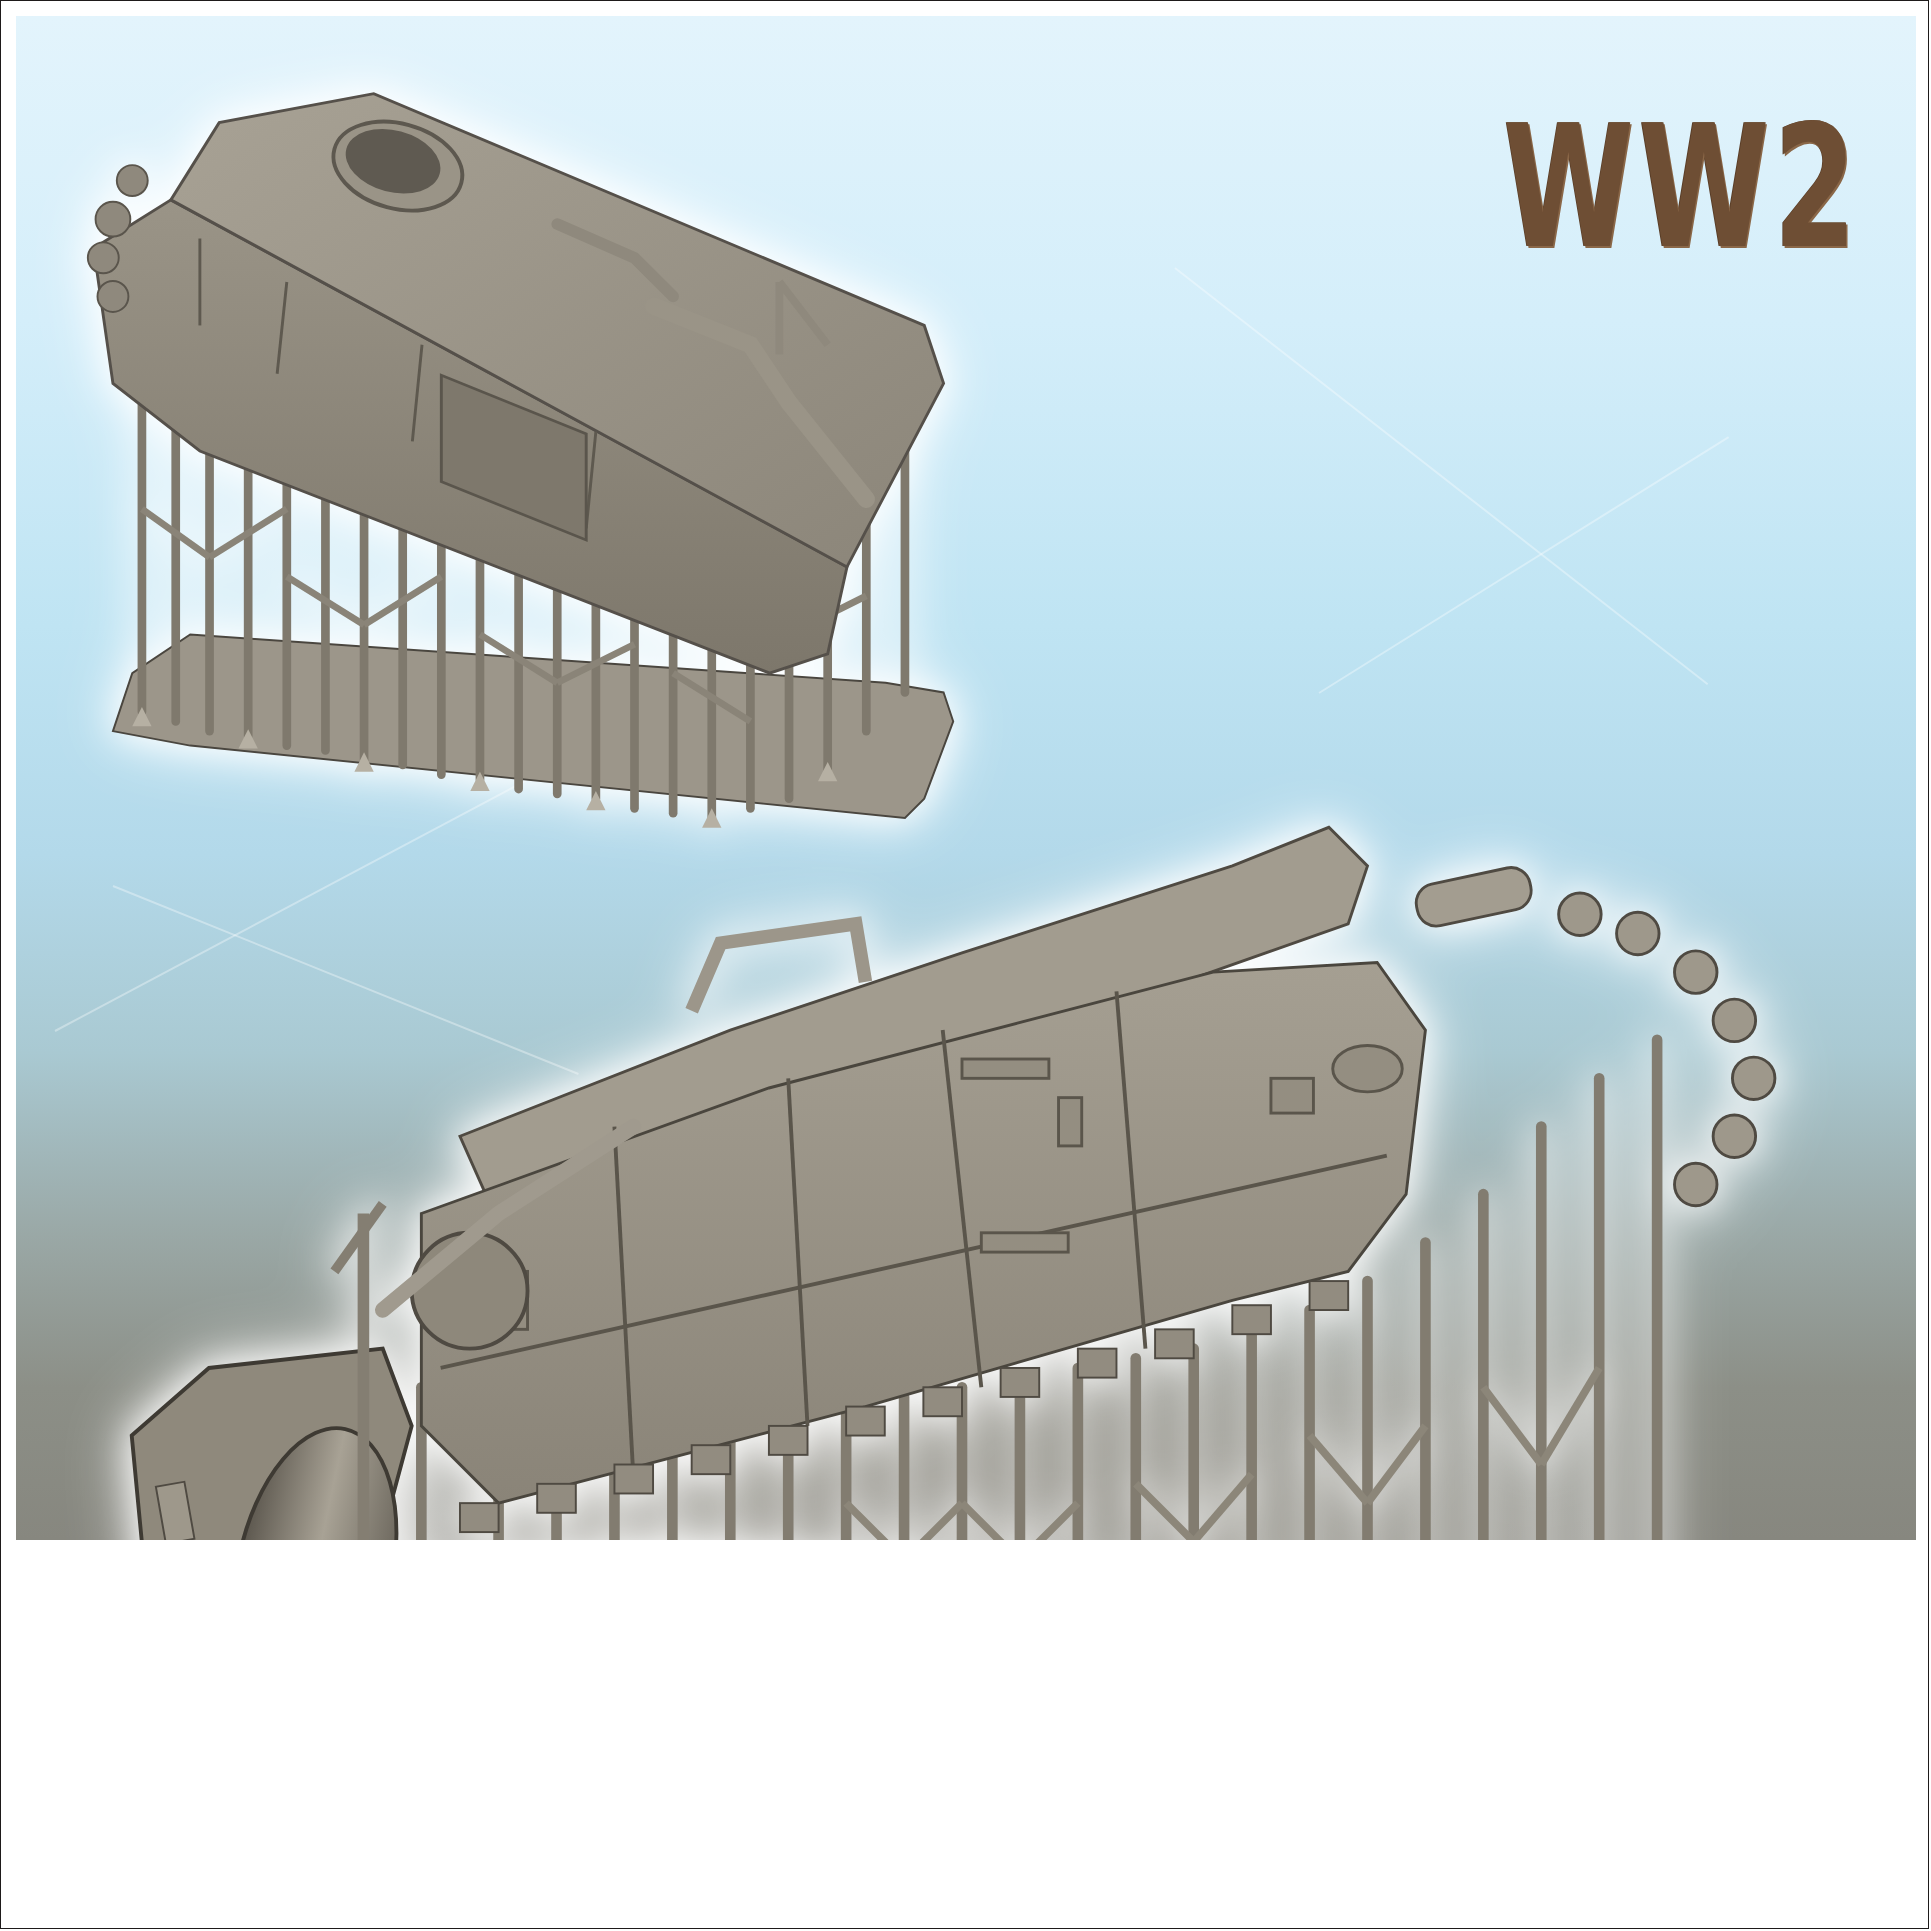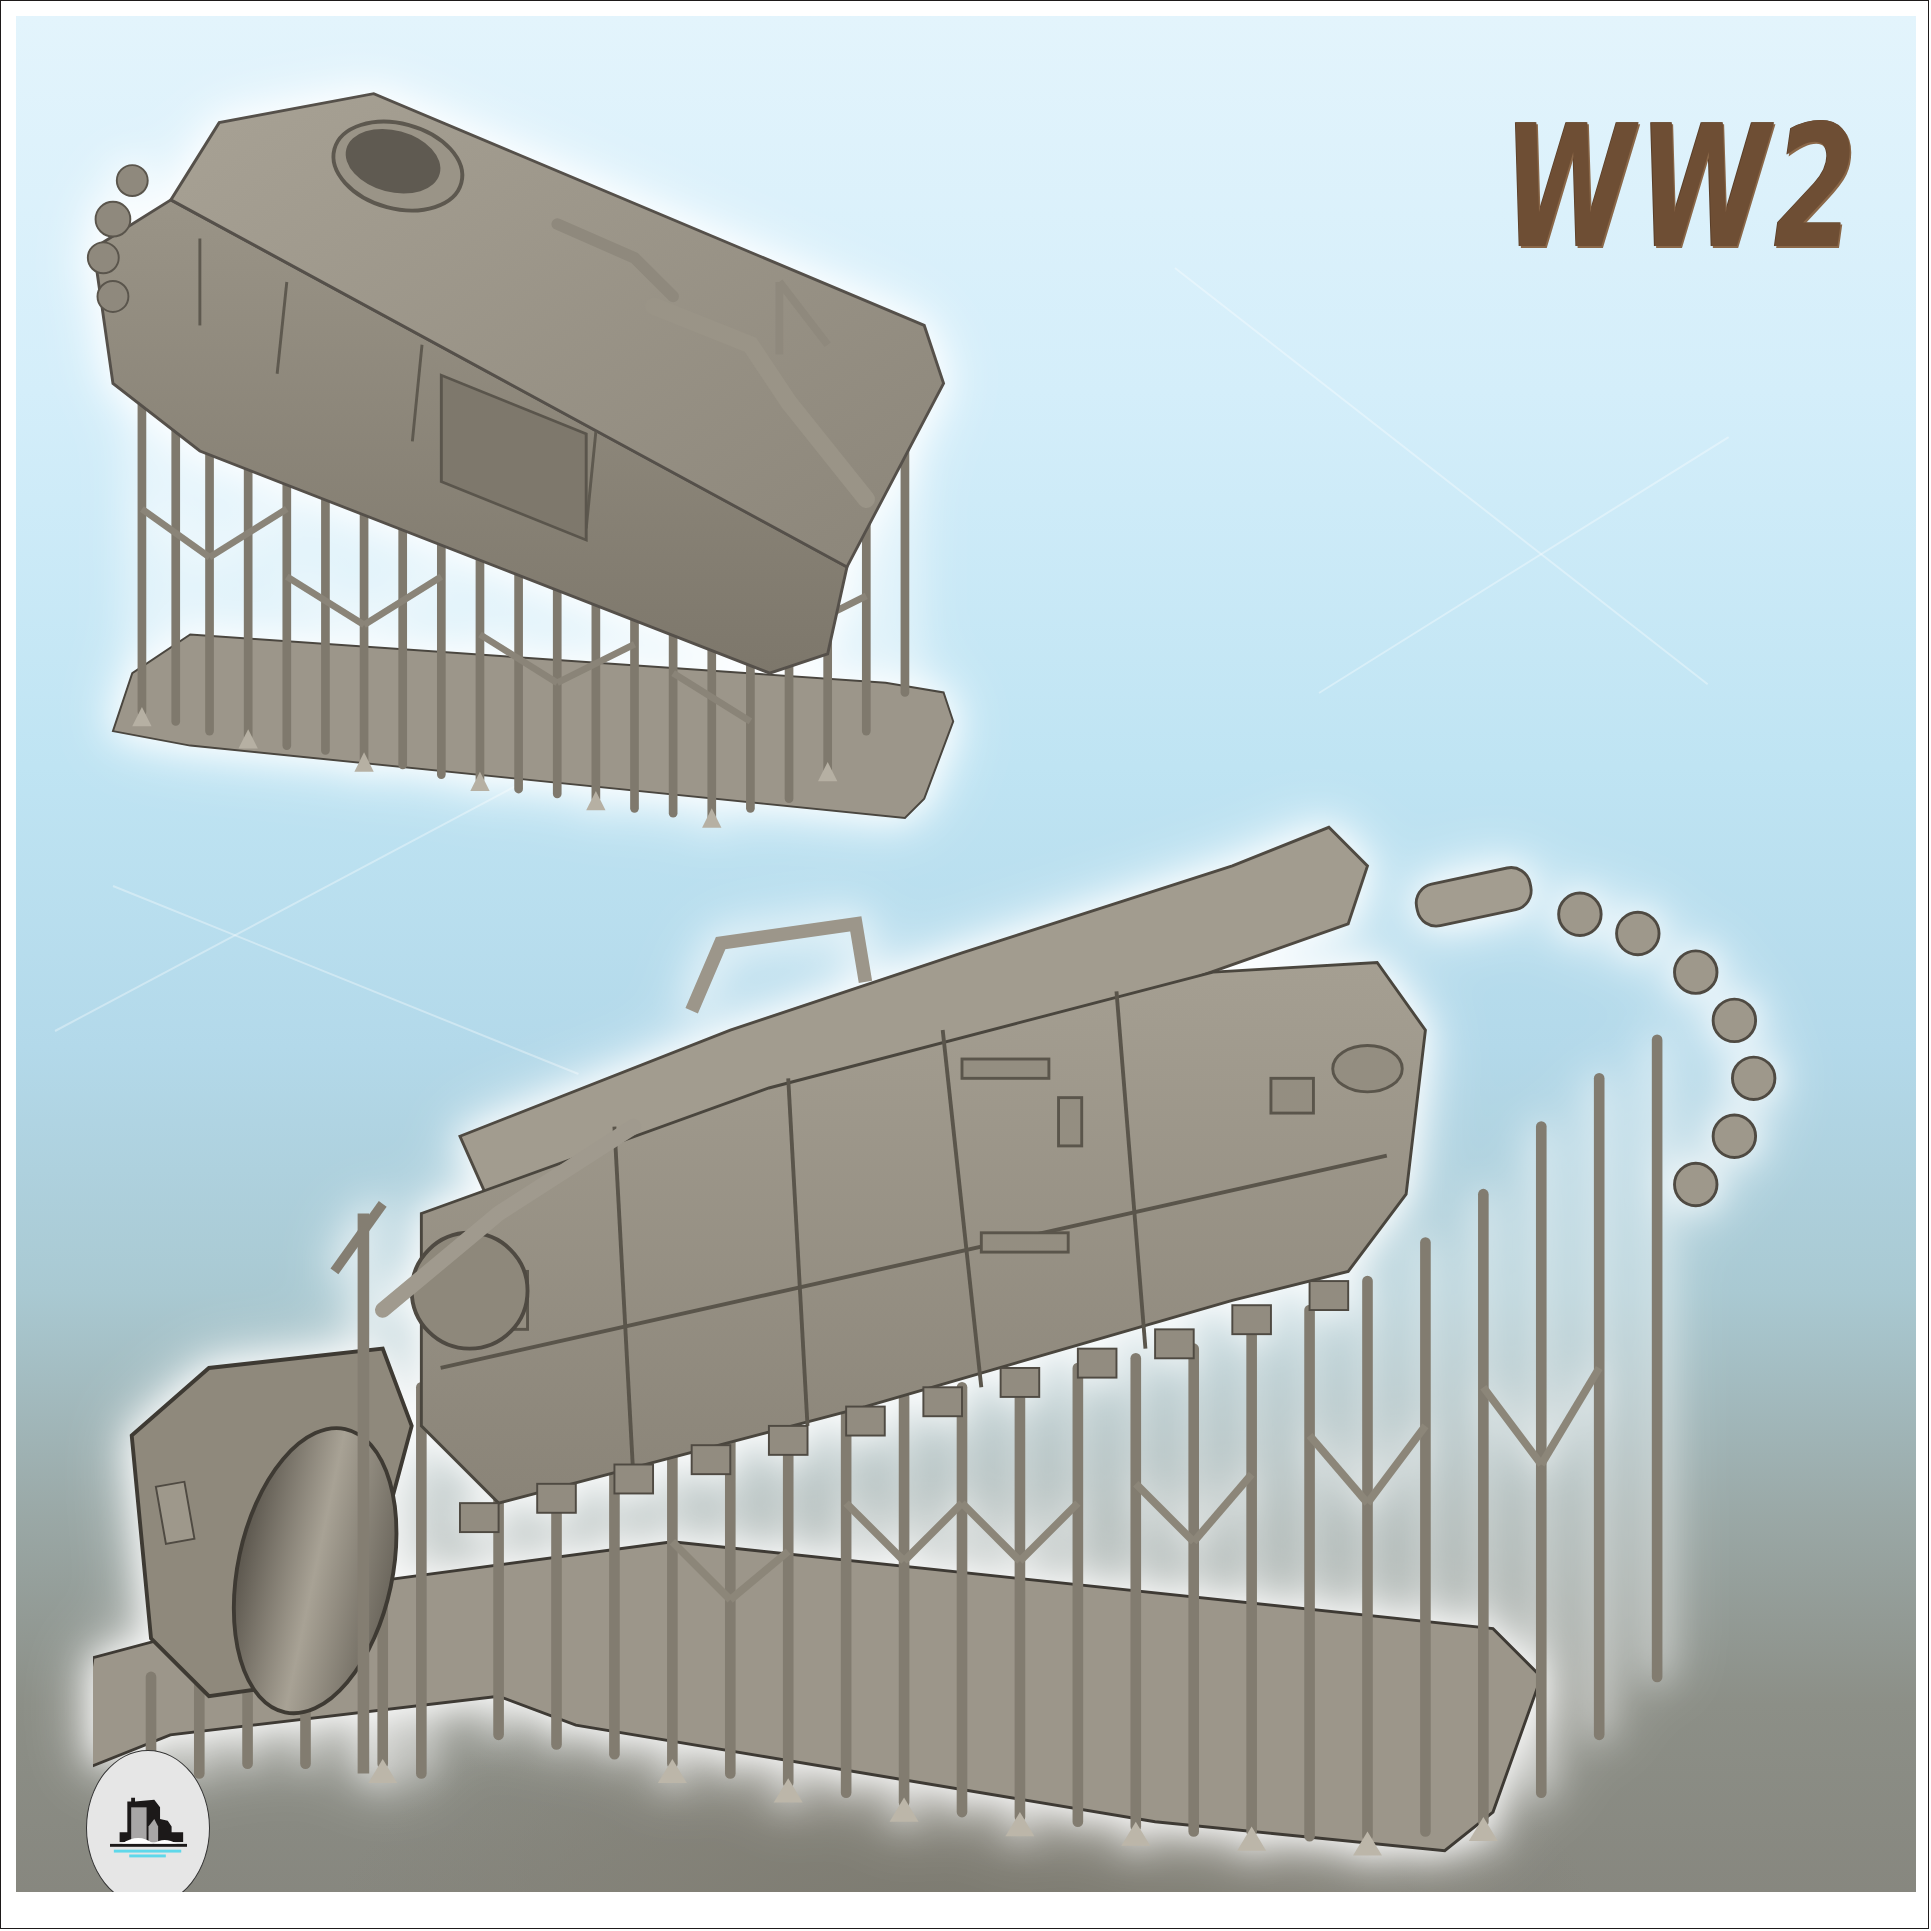--- a/index.html
+++ b/index.html
@@ -1,22 +1,21 @@
 <!DOCTYPE html>
 <html><head>
 <meta charset="utf-8">
 <style>
   html, body { margin:0; padding:0; }
   body { width:1931px; height:1931px; position:relative; overflow:hidden; background:#ffffff; font-family:"DejaVu Sans", sans-serif; }
   .frame { position:absolute; left:0; top:0; width:1927px; height:1927px; border:1.9px solid #1e1a1a; background:#ffffff; }
-  .canvas { position:absolute; left:15.4px; top:15.4px; width:1900px; height:1876px; overflow:hidden;
+  .canvas { position:absolute; left:15.4px; top:15.4px; width:1900px; height:1524px; overflow:hidden;
     background:
       radial-gradient(ellipse 869px 483px at 50% 105%, rgba(120,118,108,0.95) 0%, rgba(130,128,118,0.85) 40%, rgba(150,160,160,0) 75%),
       linear-gradient(180deg, #e3f4fc 0%, #d4eefa 20%, #bfe4f3 40%, #b3d9ea 55%, #a9c9d2 68%, #9aa8a6 80%, #8c8f87 90%, #87877f 100%);
-    font-style: italic;
   }
   .scratch { position:absolute; height:1.9px; background:rgba(255,255,255,0.35); transform-origin:left center; }
   .title { position:absolute; left:1487px; top:87px; font-family:"DejaVu Sans Condensed","DejaVu Sans", sans-serif; font-weight:bold; font-size:169px; letter-spacing:5.8px; color:#6e4e34; transform:scaleX(0.78); transform-origin:left top; line-height:1;
     text-shadow: 1.9px 1.9px 0 #8a6748, -1px 0 0 #5a3e28; }
   .caption { position:absolute; left:716px; top:1752px; color:#ffffff; font-family:"DejaVu Sans", sans-serif; font-size:81px; letter-spacing:2.9px; line-height:1; white-space:nowrap; }
   .caption .hidden-part { color:rgba(255,255,255,0.0); }
   .logo { position:absolute; left:70px; top:1734px; width:122px; height:154px; border-radius:50%; background:#e6e6e6; border:1.9px solid #333; display:flex; align-items:center; justify-content:center; }
   svg.tank { position:absolute; }
   .glow { filter: drop-shadow(0 0 17.4px rgba(255,255,255,0.95)) drop-shadow(0 0 29px rgba(255,255,255,0.7)); }
 </style>

